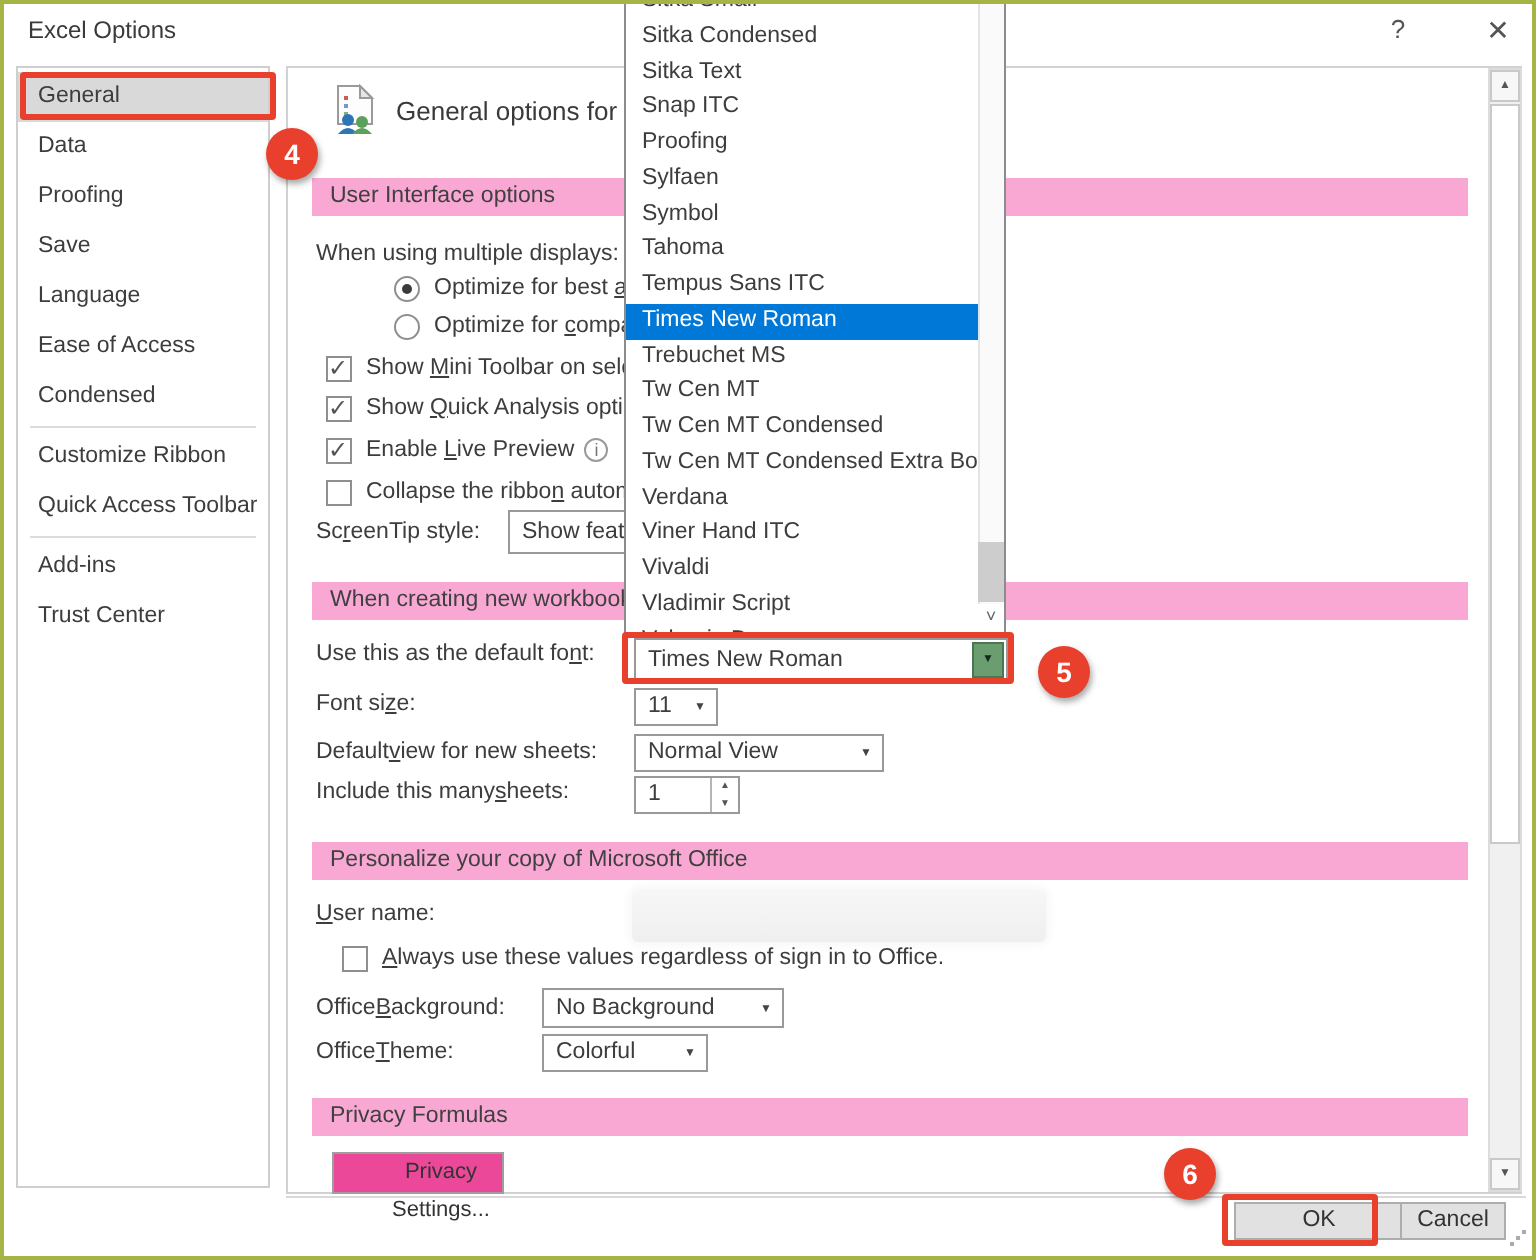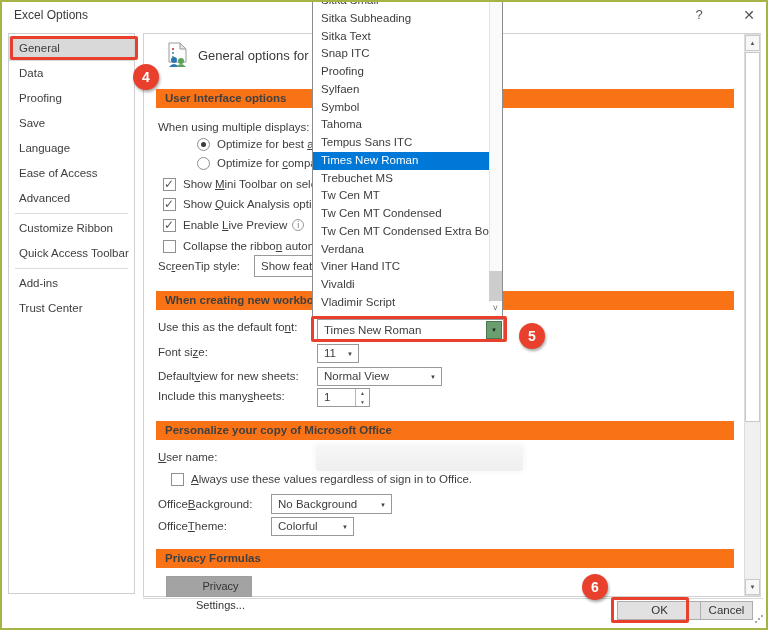--- a/index.html
+++ b/index.html
@@ -16,38 +16,38 @@
   .close{left:736px;font-size:14px;}
 
   
   .nav{position:absolute;left:8px;top:33px;width:127px;height:561px;border:1px solid #cfcfcf;background:#fff;padding-top:2px;overflow:hidden;}
   .nav-item{height:25px;line-height:25px;padding-left:10px;color:#3d3d3d;white-space:nowrap;}
   .nav-item.sel{background:#d9d9d9;}
   .nav-div{height:1px;background:#dcdcdc;margin:2px 6px;}
 
   
   .panel{position:absolute;left:143px;top:33px;width:618px;height:564px;border:1px solid #d2d2d2;background:#fff;}
-  .secbar{position:absolute;left:12px;width:578px;height:19px;background:#f97316;font-weight:bold;font-size:11.5px;color:#404040;line-height:19px;padding-left:9px;white-space:nowrap;overflow:hidden;}
+  .secbar{position:absolute;left:12px;width:578px;height:19px;background:#f9a8d4;font-weight:normal;font-size:11.5px;color:#404040;line-height:19px;padding-left:9px;white-space:nowrap;overflow:hidden;}
   .heading{position:absolute;left:54px;top:14px;font-size:13px;color:#3a3a3a;white-space:nowrap;}
   .hicon{position:absolute;left:22px;top:8px;}
   .row{position:absolute;height:16px;line-height:16px;display:flex;align-items:center;white-space:nowrap;}
   .cb{display:inline-block;width:13px;height:13px;border:1px solid #8f8f8f;background:#fff;margin-right:7px;position:relative;flex:none;}
   .cb .chk{position:absolute;left:0px;top:-3px;font-size:12px;color:#555;}
   .radio{display:inline-block;width:13px;height:13px;border:1px solid #8f8f8f;border-radius:50%;background:#fff;margin-right:7px;position:relative;flex:none;}
   .radio.sel::after{content:"";position:absolute;inset:3px;border-radius:50%;background:#3b3b3b;}
   .info{display:inline-block;width:12px;height:12px;border:1px solid #9a9a9a;border-radius:50%;font-size:9px;line-height:11px;text-align:center;color:#777;margin-left:5px;flex:none;}
 
   .combo{position:absolute;background:#fff;border:1px solid #999;line-height:17px;padding-left:6px;white-space:nowrap;overflow:hidden;color:#3d3d3d;}
   .combo .arrow{position:absolute;right:5px;top:1px;font-size:6px;color:#444;}
   .greenbtn{position:absolute;right:1px;top:1px;bottom:1px;width:16px;background:#6a9e70;border:1px solid #49774f;text-align:center;font-size:6px;line-height:16px;color:#14281a;}
   .spin{position:absolute;right:0;top:0;bottom:0;width:14px;border-left:1px solid #b5b5b5;}
   .spin span{position:absolute;left:0;right:0;text-align:center;font-size:5px;color:#555;height:50%;line-height:9px;}
   .spin .dn{bottom:0;}
   .userbox{position:absolute;left:172px;top:411px;width:207px;height:26px;background:linear-gradient(#f7f7f7,#efefef);border-radius:3px;box-shadow:0 0 5px 2px rgba(0,0,0,0.03);}
-  .pushbtn{position:absolute;background:#a3a3a3;border:1px solid #9e9e9e;text-align:center;color:#333;padding-left:23px;}
+  .pushbtn{position:absolute;background:#ec4899;border:1px solid #9e9e9e;text-align:center;color:#333;padding-left:23px;}
 
   
   .fontdd{position:absolute;left:312px;top:-9px;width:191px;height:327px;background:#fff;border:1px solid #8c8c8c;z-index:50;overflow:hidden;}
   .font-item{height:17.75px;line-height:17.75px;padding-left:8px;padding-right:16px;color:#3d3d3d;white-space:nowrap;overflow:hidden;}
   .font-item.sel{background:#0078d7;color:#fff;}
   .dd-sb{position:absolute;right:0;top:0;width:13px;height:100%;background:#fafafa;border-left:1px solid #e4e4e4;}
   .dd-thumb{position:absolute;right:0;top:279px;width:13px;height:30px;background:#cdcdcd;}
   .dd-down{position:absolute;right:0;bottom:0;width:13px;height:15px;background:#fff;color:#666;font-size:9px;text-align:center;line-height:13px;}
 
   
@@ -84,21 +84,21 @@
   <div class="winbtn help">?</div>
   <div class="winbtn close">✕</div>
 
   <div class="nav">
       <div class="nav-item sel">General</div>
       <div class="nav-item">Data</div>
       <div class="nav-item">Proofing</div>
       <div class="nav-item">Save</div>
       <div class="nav-item">Language</div>
       <div class="nav-item">Ease of Access</div>
-      <div class="nav-item">Advanced</div>
+      <div class="nav-item">Condensed</div>
       <div class="nav-div"></div>
       <div class="nav-item">Customize Ribbon</div>
       <div class="nav-item">Quick Access Toolbar</div>
       <div class="nav-div"></div>
       <div class="nav-item">Add-ins</div>
       <div class="nav-item">Trust Center</div>
     </div>
 
   <div class="panel">
     <svg class="hicon" width="23" height="26" viewBox="0 0 23 26">
@@ -206,21 +206,21 @@
       <span>Colorful</span>
       <span class="arrow">▼</span>
     </div>
 
     <div class="secbar" style="top:515px">Privacy Formulas</div>
     <div class="pushbtn" style="left:22px;top:542px;width:86px;height:21px;line-height:19px;font-size:11px">Privacy Settings...</div>
   </div>
 
   <div class="fontdd">
     <div class="font-item">Sitka Small</div>
-      <div class="font-item">Sitka Subheading</div>
+      <div class="font-item">Sitka Condensed</div>
       <div class="font-item">Sitka Text</div>
       <div class="font-item">Snap ITC</div>
       <div class="font-item">Proofing</div>
       <div class="font-item">Sylfaen</div>
       <div class="font-item">Symbol</div>
       <div class="font-item">Tahoma</div>
       <div class="font-item">Tempus Sans ITC</div>
       <div class="font-item sel">Times New Roman</div>
       <div class="font-item">Trebuchet MS</div>
       <div class="font-item">Tw Cen MT</div>

